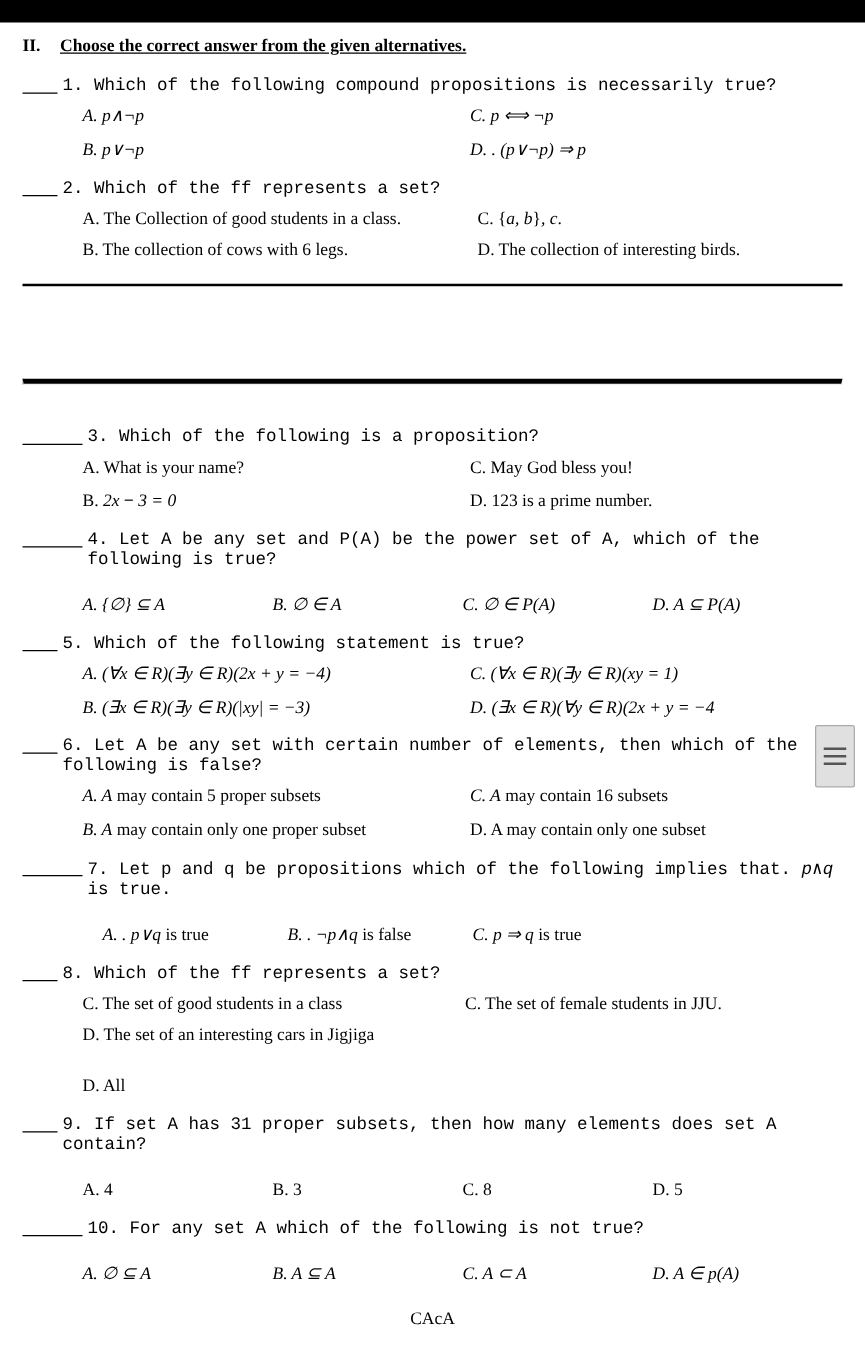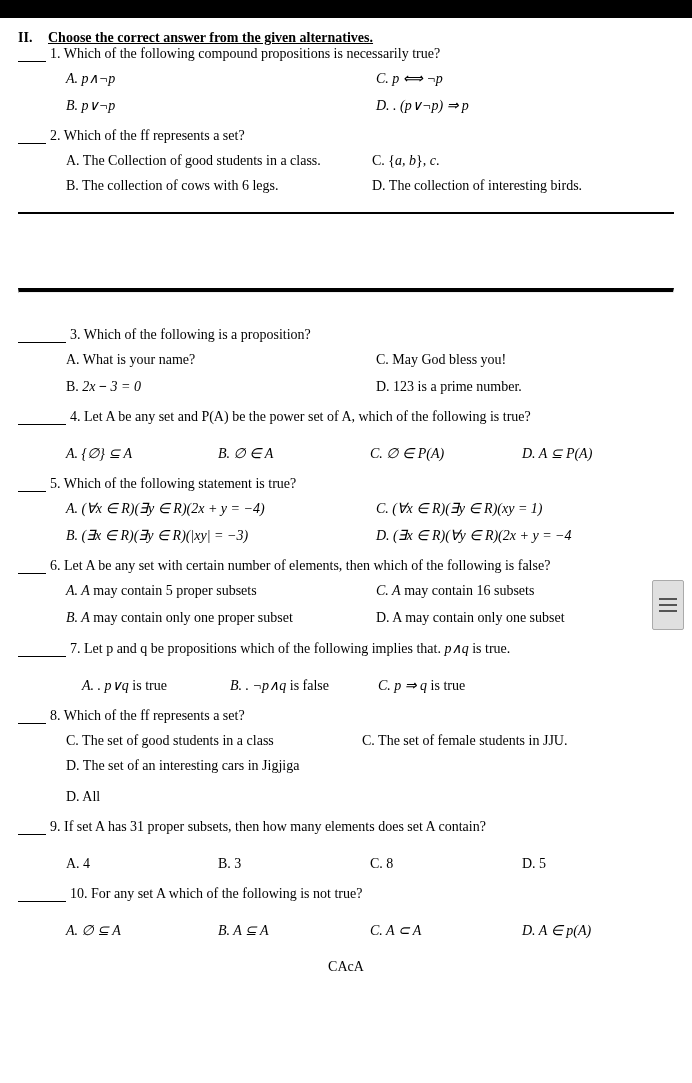--- a/index.html
+++ b/index.html
@@ -16,38 +16,39 @@
       background: #000;
       height: 18px;
       width: 100%;
     }
     .content {
       padding: 12px 18px 12px 18px;
     }
     .section-header {
       display: flex;
       align-items: center;
-      margin-bottom: 0;
+      margin-bottom: 15px;
     }
     .section-num {
       font-weight: bold;
       margin-right: 8px;
       min-width: 22px;
     }
     .section-title {
       font-weight: bold;
       text-decoration: underline;
     }
     .question-block {
       margin-bottom: 10px;
     }
     .question-line {
       display: flex;
-      align-items: flex-end;
+      align-items: flex-start;
       margin-bottom: 4px;
+      font-family: Liberation Mono, monospace;
     }
     .blank {
       display: inline-block;
       width: 36px;
       border-bottom: 1px solid #000;
       margin-right: 4px;
       min-height: 14px;
       flex-shrink: 0;
     }
     .blank-short {
@@ -111,21 +112,21 @@
     }
     .page-wrapper {
       position: relative;
     }
     .options-2row {
       margin-left: 48px;
       margin-top: 3px;
     }
     .options-2row .row {
       display: flex;
-      gap: 6px;
+      gap: 16px;
     }
     .options-2row .row .option {
       min-width: 140px;
     }
   </style>
 </head>
 <body>
 
 <div class="page-wrapper">
   <div class="top-bar"></div>

